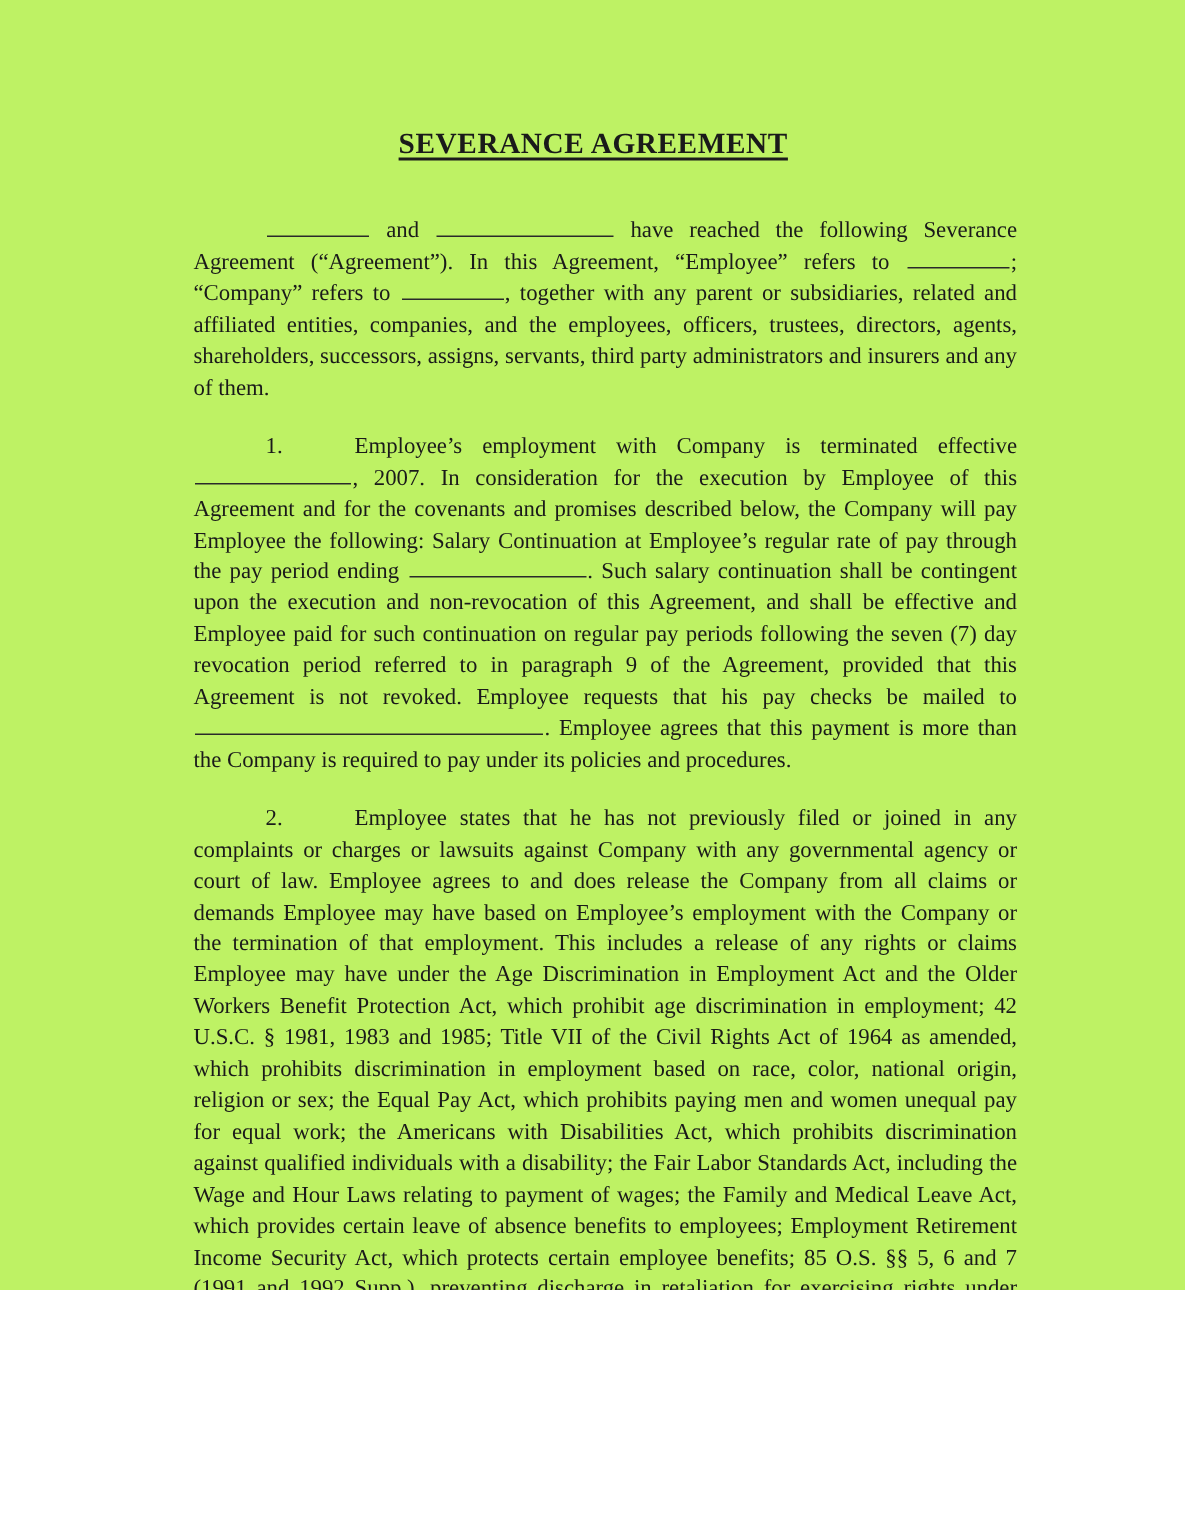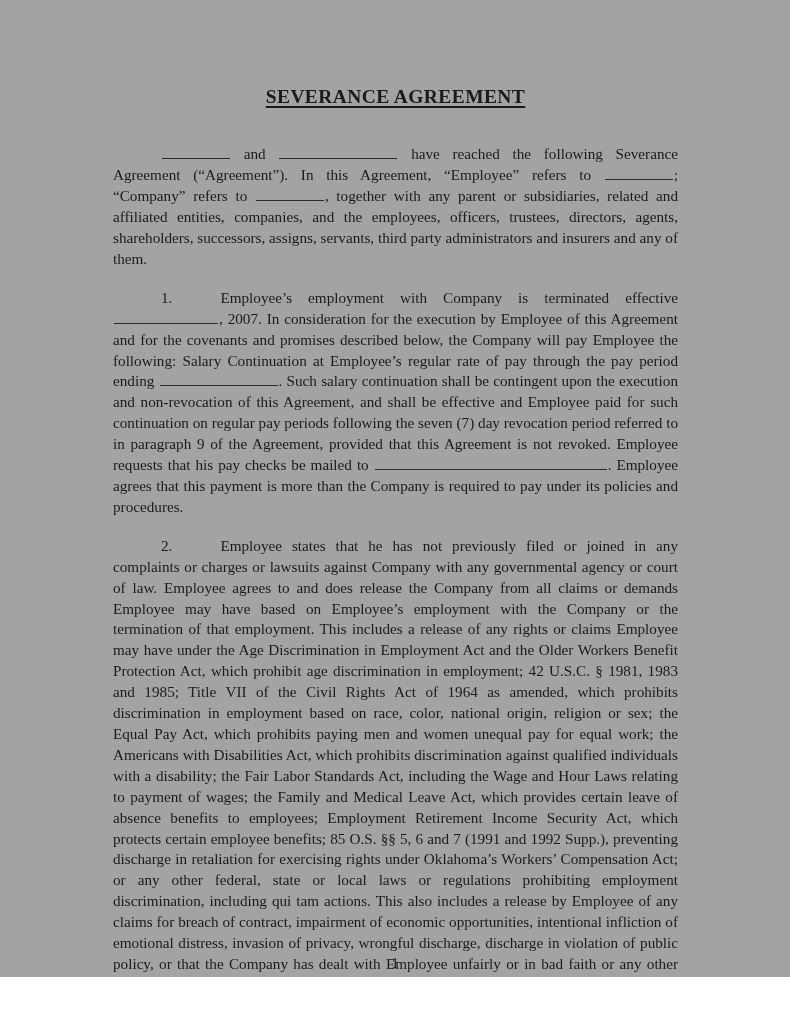--- a/index.html
+++ b/index.html
@@ -8,22 +8,22 @@
     padding: 0;
     background: #ffffff;
   }
   body {
     font-family: "Liberation Serif", "DejaVu Serif", serif;
     color: #1a1a1a;
   }
   #page {
     position: relative;
     width: 790px;
-    height: 977px;
-    background: #a3a3a3;
+    height: 860px;
+    background: #bef264;
     overflow: hidden;
     box-sizing: border-box;
   }
   #doc-body {
     position: absolute;
     left: 113px;
     top: 86px;
     width: 565px;
   }
   .doc-title {
@@ -37,21 +37,21 @@
   .doc-title .title-underline {
     text-decoration: underline;
     text-underline-offset: 3px;
     text-decoration-thickness: 2px;
   }
   p.para {
     font-size: 15.2px;
     line-height: 20.9px;
     text-align: justify;
     text-justify: inter-word;
-    margin: 0 0 18px 0;
+    margin: 0 0 18px 16px;
     hyphens: none;
   }
   p.para:last-of-type {
     margin-bottom: 0;
   }
   .indent {
     display: inline-block;
     width: 48px;
   }
   .tabgap {

